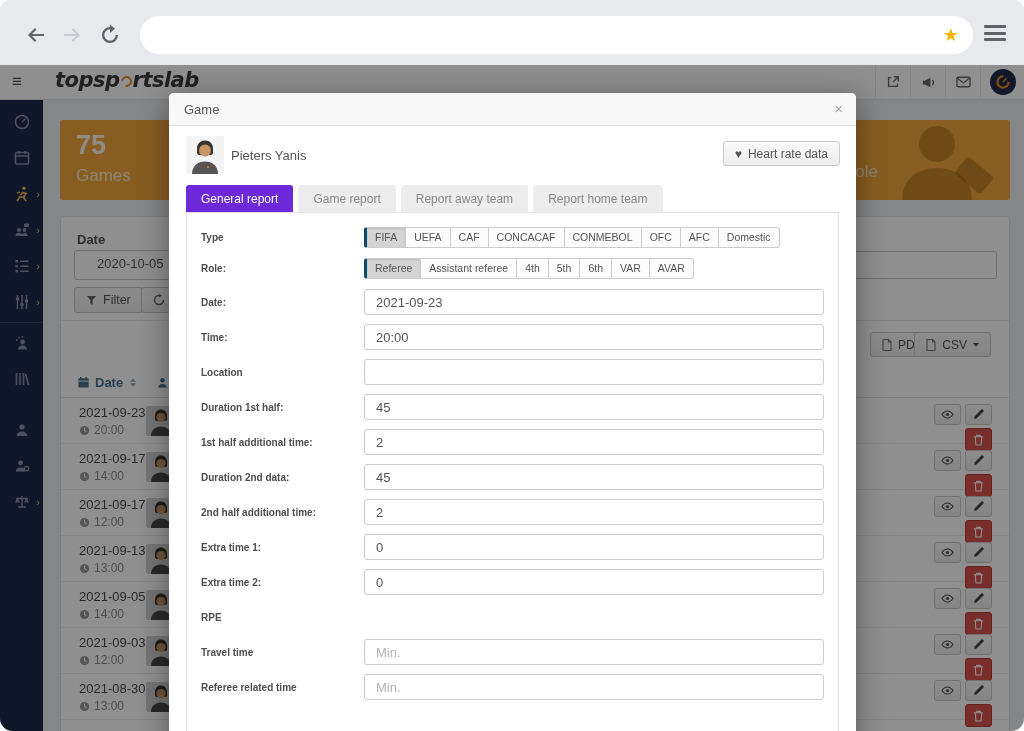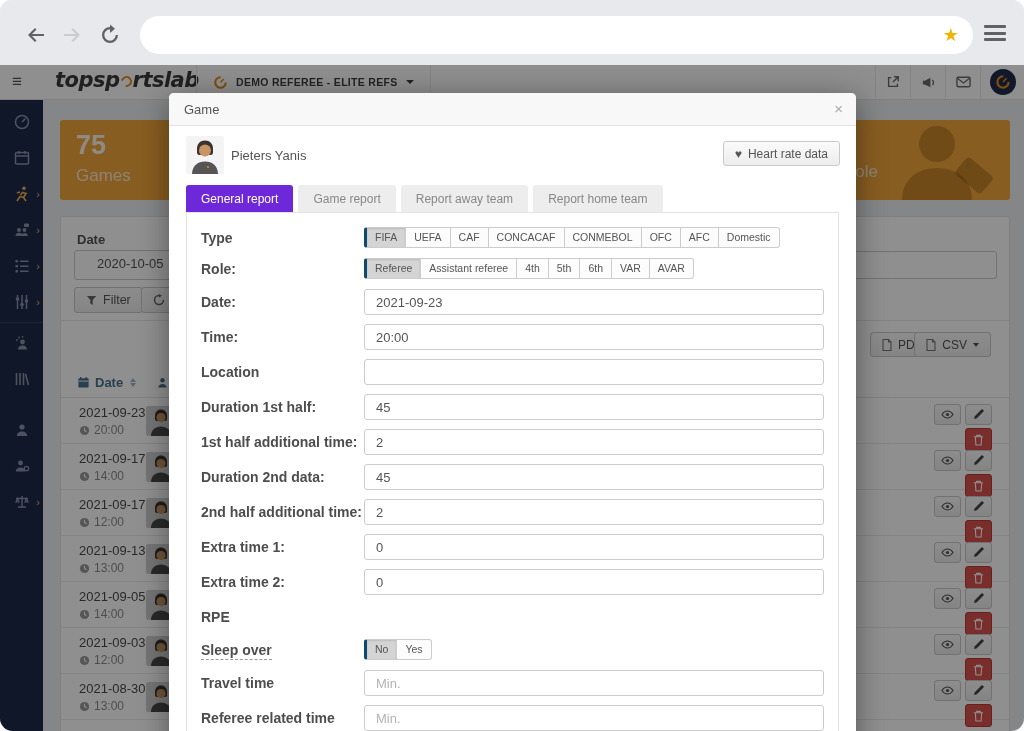--- a/index.html
+++ b/index.html
@@ -85,21 +85,21 @@
   .modal-close{position:absolute;right:13px;top:7px;font-size:15px;color:#aaa;cursor:pointer;}
   .mperson{position:absolute;left:17px;top:43px;width:38px;height:38px;border-radius:3px;background:#f0f0f0;overflow:hidden;}
   .mname{position:absolute;left:62px;top:55px;font-size:13px;color:#555;}
   .hr-btn{position:absolute;right:16px;top:48px;height:25px;font-size:12px;}
   .tabs{position:absolute;left:17px;top:92px;display:flex;gap:5px;}
   .tab{height:27px;padding:0 15px;display:flex;align-items:center;font-size:12px;border-radius:3px 3px 0 0;background:#ededed;color:#888;cursor:pointer;}
   .tab.active{background:#6d28d9;color:#fff;}
   .panel{position:absolute;left:17px;top:119px;width:653px;height:575px;border:1px solid #e3e3e3;background:#fff;padding:14px;overflow:hidden;}
   .frow{display:flex;align-items:center;min-height:26px;margin-bottom:9px;}
   .frow.seg-row{min-height:20px;margin-bottom:10px;}
-  .flab{flex:0 0 163px;font-size:14px;font-weight:bold;color:#4d4d4d;}
+  .flab{flex:0 0 163px;font-size:10px;font-weight:bold;color:#4d4d4d;}
   .flab .dashed{border-bottom:1px dashed #999;padding-bottom:1px;}
   .fctl{flex:1;position:relative;}
   .tinput{width:100%;height:26px;border:1px solid #ccc;border-radius:3px;font-size:13px;color:#555;padding:0 11px;outline:none;background:#fff;font-family:inherit;}
   .tinput::placeholder{color:#b3b3b3;}
   .seggroup{display:inline-flex;}
   .seg{font-size:10.5px;color:#555;background:#fcfcfc;border:1px solid #ccc;border-left:none;padding:3px 8px;line-height:13px;cursor:pointer;white-space:nowrap;}
   .seg:first-child{border-left:3px solid #0c4a6e;border-radius:3px 0 0 3px;}
   .seg:last-child{border-radius:0 3px 3px 0;}
   .seg.sel{background:#d4d4d4;box-shadow:inset 0 1px 2px rgba(0,0,0,.12);}
   .selectbox{position:relative;width:100%;height:26px;border:1px solid #ccc;border-radius:3px;background:#fff;font-size:13px;color:#555;line-height:24px;padding:0 11px;cursor:pointer;}
@@ -137,28 +137,20 @@
         <span></span>
         <span></span>
       </div>
   </div>
 
   <div class="app">
 
     <div class="appbar">
       <span class="side-toggle">≡</span>
       <span class="logo"><span>topsp</span><span class="logo-o"></span><span>rtslab</span></span>
-      <div class="account">
-        <svg width="15" height="15" viewBox="0 0 16 16">
-            <circle cx="8" cy="8" r="5.6" fill="none" stroke="#e8871e" stroke-width="2.2" stroke-dasharray="26 9"></circle>
-            <path d="M8 8l3.5-3.8" stroke="#e8871e" stroke-width="1.6"></path>
-          </svg>
-        <span class="account-label">DEMO REFEREE - ELITE REFS</span>
-        <span class="caret-down"></span>
-      </div>
       <div class="appbar-right">
         <div class="appbar-icon">
           <svg width="14" height="14" viewBox="0 0 16 16">
               <path d="M6 3H3v10h10v-3" fill="none" stroke="#6a6a6a" stroke-width="1.6"></path>
               <path d="M9 2h5v5M13.5 2.5L8 8" fill="none" stroke="#6a6a6a" stroke-width="1.6"></path>
             </svg>
         </div>
         <div class="appbar-icon">
           <svg width="15" height="15" viewBox="0 0 16 16">
               <path d="M2 6v4h2l6 3V3L4 6z" fill="#6a6a6a"></path>
@@ -705,27 +697,20 @@
 
       <div class="frow">
         <span class="flab">Extra time 2:</span>
         <span class="fctl"><input class="tinput" value="0" style=""></span>
       </div>
 
       <div class="frow">
         <span class="flab">RPE</span>
       </div>
 
-      <div class="frow seg-row">
-        <span class="flab"><span class="dashed">Sleep over</span></span>
-        <span class="fctl"><span class="seggroup">
-          <span class="seg sel">No</span>
-          <span class="seg">Yes</span>
-        </span></span>
-      </div>
 
       <div class="frow">
         <span class="flab">Travel time</span>
         <span class="fctl"><input class="tinput" placeholder="Min." style=""></span>
       </div>
 
       <div class="frow">
         <span class="flab">Referee related time</span>
         <span class="fctl"><input class="tinput" placeholder="Min." style=""></span>
       </div>

